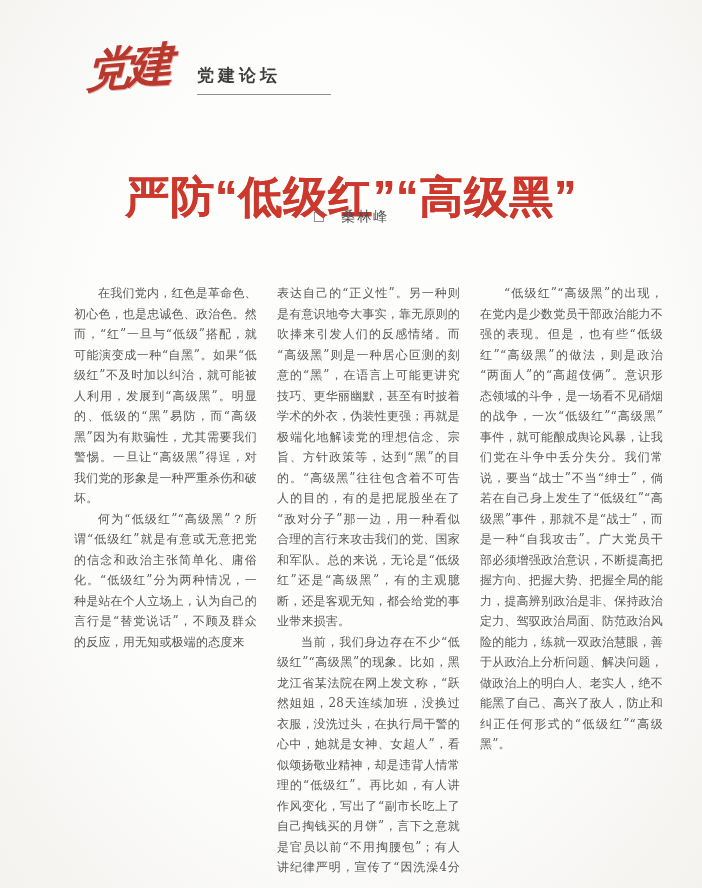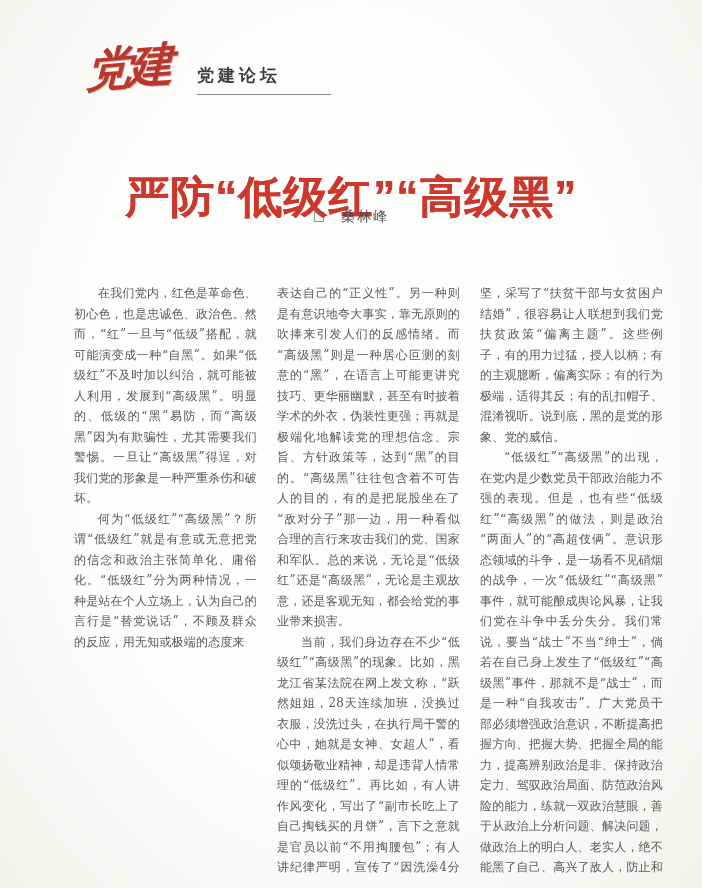--- a/index.html
+++ b/index.html
@@ -86,24 +86,23 @@
   </div>
 
   <main class="columns">
 
     <section class="col">
       <p class="para indent">在我们党内，红色是革命色、初心色，也是忠诚色、政治色。然而，“红”一旦与“低级”搭配，就可能演变成一种“自黑”。如果“低级红”不及时加以纠治，就可能被人利用，发展到“高级黑”。明显的、低级的“黑”易防，而“高级黑”因为有欺骗性，尤其需要我们警惕。一旦让“高级黑”得逞，对我们党的形象是一种严重杀伤和破坏。</p>
       <p class="para indent">何为“低级红”“高级黑”？所谓“低级红”就是有意或无意把党的信念和政治主张简单化、庸俗化。“低级红”分为两种情况，一种是站在个人立场上，认为自己的言行是“替党说话”，不顾及群众的反应，用无知或极端的态度来</p>
     </section>
 
     <section class="col">
-      <p class="para">表达自己的“正义性”。另一种则是有意识地夸大事实，靠无原则的吹捧来引发人们的反感情绪。而“高级黑”则是一种居心叵测的刻意的“黑”，在语言上可能更讲究技巧、更华丽幽默，甚至有时披着学术的外衣，伪装性更强；再就是极端化地解读党的理想信念、宗旨、方针政策等，达到“黑”的目的。“高级黑”往往包含着不可告人的目的，有的是把屁股坐在了“敌对分子”那一边，用一种看似合理的言行来攻击我们的党、国家和军队。总的来说，无论是“低级红”还是“高级黑”，无论是主观故意，还是客观无知，都会给党的事业带来损害。</p>
+      <p class="para">表达自己的“正义性”。另一种则是有意识地夸大事实，靠无原则的吹捧来引发人们的反感情绪。而“高级黑”则是一种居心叵测的刻意的“黑”，在语言上可能更讲究技巧、更华丽幽默，甚至有时披着学术的外衣，伪装性更强；再就是极端化地解读党的理想信念、宗旨、方针政策等，达到“黑”的目的。“高级黑”往往包含着不可告人的目的，有的是把屁股坐在了“敌对分子”那一边，用一种看似合理的言行来攻击我们的党、国家和军队。总的来说，无论是“低级红”还是“高级黑”，有的主观臆断，还是客观无知，都会给党的事业带来损害。</p>
       <p class="para indent">当前，我们身边存在不少“低级红”“高级黑”的现象。比如，黑龙江省某法院在网上发文称，“跃然姐姐，28天连续加班，没换过衣服，没洗过头，在执行局干警的心中，她就是女神、女超人”，看似颂扬敬业精神，却是违背人情常理的“低级红”。再比如，有人讲作风变化，写出了“副市长吃上了自己掏钱买的月饼”，言下之意就是官员以前“不用掏腰包”；有人讲纪律严明，宣传了“因洗澡4分钟没接巡视组电话受警告处分”，让人感到抓纪律“缺少人性”；有人讲脱贫攻</p>
     </section>
 
     <section class="col">
-      <p class="para">坚，采写了“扶贫干部与女贫困户结婚”，很容易让人联想到我们党扶贫政策“偏离主题”。这些例子，有的用力过猛，授人以柄；有的主观臆断，偏离实际；有的行为极端，适得其反；有的乱扣帽子、混淆视听。说到底，黑的是党的形象、党的威信。</p>
       <p class="para indent"><span>“低级红”“高级黑”的出现，在党内是少数党员干部政治能力不强的表现。但是，也有些“低级红”“高级黑”的做法，则是政治“两面人”的“高超伎俩”。意识形态领域的斗争，是一场看不见硝烟的战争，一次“低级红”“高级黑”事件，就可能酿成舆论风暴，让我们党在斗争中丢分失分。我们常说，要当“战士”不当“绅士”，倘若在自己身上发生了“低级红”“高级黑”事件，那就不是“战士”，而是一种“自我攻击”。广大党员干部必须增强政治意识，不断提高把握方向、把握大势、把握全局的能力，提高辨别政治是非、保持政治定力、驾驭政治局面、防范政治风险的能力，练就一双政治慧眼，善于从政治上分析问题、解决问题，做政治上的明白人、老实人，绝不能黑了自己、高兴了敌人，防止和纠正任何形式的“低级红”“高级黑”。</span></p>
 
     </section>
 
   </main>
 </div>
 
 </body></html>

